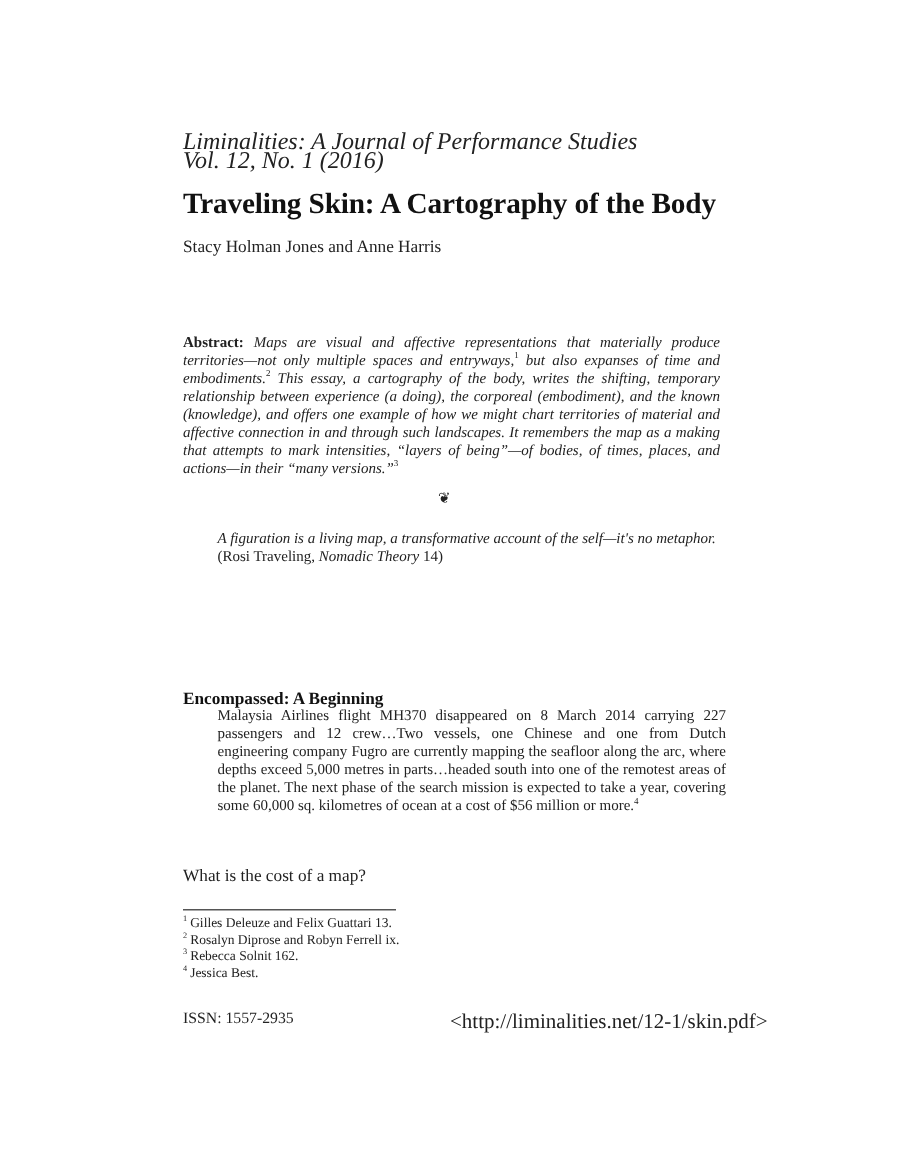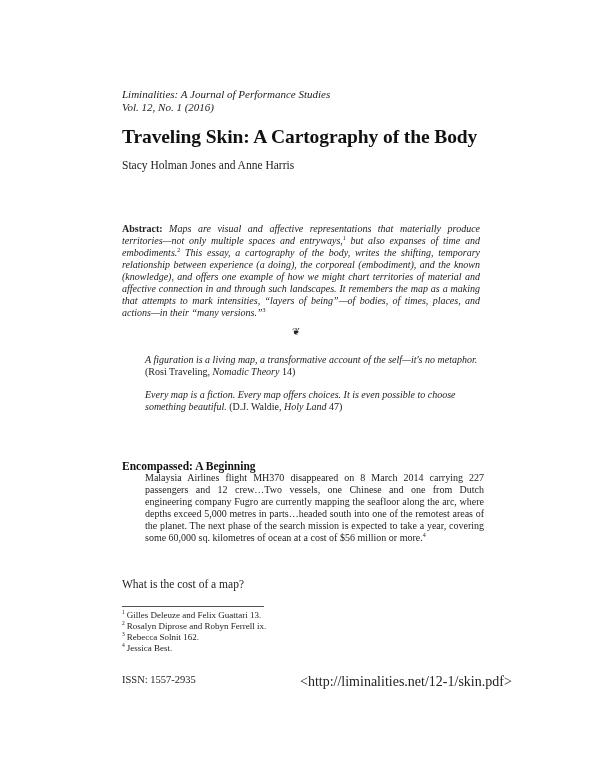--- a/index.html
+++ b/index.html
@@ -2,21 +2,21 @@
 <html><head>
 <meta charset="utf-8">
 <style>
   html, body { margin: 0; padding: 0; background: #ffffff; }
   body {
     width: 600px; height: 776px; position: relative; overflow: hidden;
     font-family: "Liberation Serif", "DejaVu Serif", serif;
     color: #1a1a1a;
   }
   .abs { position: absolute; }
-  .journal { left: 122px; top: 88px; font-size: 11px; font-style: italic; line-height: 13px; color: #222; }
+  .journal { left: 122px; top: 88px; font-size: 16px; font-style: italic; line-height: 13px; color: #222; }
   .title { left: 122px; top: 126px; font-size: 19.5px; font-weight: bold; letter-spacing: -0.1px; color: #111; }
   .authors { left: 122px; top: 159px; font-size: 11.5px; color: #222; text-align: right; }
 
   .abstract { left: 122px; top: 223px; width: 358px; font-size: 10px; line-height: 12px; text-align: justify; color: #222; }
   .abstract b { font-style: normal; font-weight: bold; }
   .abstract i { font-style: italic; }
   sup { font-size: 6px; vertical-align: super; line-height: 0; }
 
   .ornament { left: 292px; top: 326px; font-size: 10px; color: #222; }
 
@@ -53,23 +53,20 @@
   <i>Maps are visual and affective representations that materially produce territories—not only multiple spaces and entryways,</i><sup>1</sup><i> but also expanses of time and embodiments.</i><sup>2</sup><i> This essay, a cartography of the body, writes the shifting, temporary relationship between experience (a doing), the corporeal (embodiment), and the known (knowledge), and offers one example of how we might chart territories of material and affective connection in and through such landscapes. It remembers the map as a making that attempts to mark intensities, “layers of being”—of bodies, of times, places, and actions—in their “many versions.”</i><sup>3</sup>
 </div>
 
 <div class="abs ornament">❦</div>
 
 <div class="abs epigraphs">
   <div class="epigraph">
     <i>A figuration is a living map, a transformative account of the self—it's no metaphor.</i>
     <span>(Rosi Traveling, </span><i>Nomadic Theory</i><span> 14)</span>
   </div>
-  <div class="epigraph">
-    <i>Every map is a fiction. Every map offers choices. It is even possible to choose something beautiful.</i><span> (D.J. Waldie, </span><i>Holy Land</i><span> 47)</span>
-  </div>
 </div>
 
 <div class="abs section-head">Encompassed: A Beginning</div>
 
 <div class="abs blockquote">
   <span>Malaysia Airlines flight MH370 disappeared on 8 March 2014 carrying 227 passengers and 12 crew…Two vessels, one Chinese and one from Dutch engineering company Fugro are currently mapping the seafloor along the arc, where depths exceed 5,000 metres in parts…headed south into one of the remotest areas of the planet.  The next phase of the search mission is expected to take a year, covering some 60,000 sq. kilometres of ocean at a cost of $56 million or more.</span><sup>4</sup>
 </div>
 
 <div class="abs question">What is the cost of a map?</div>
 

